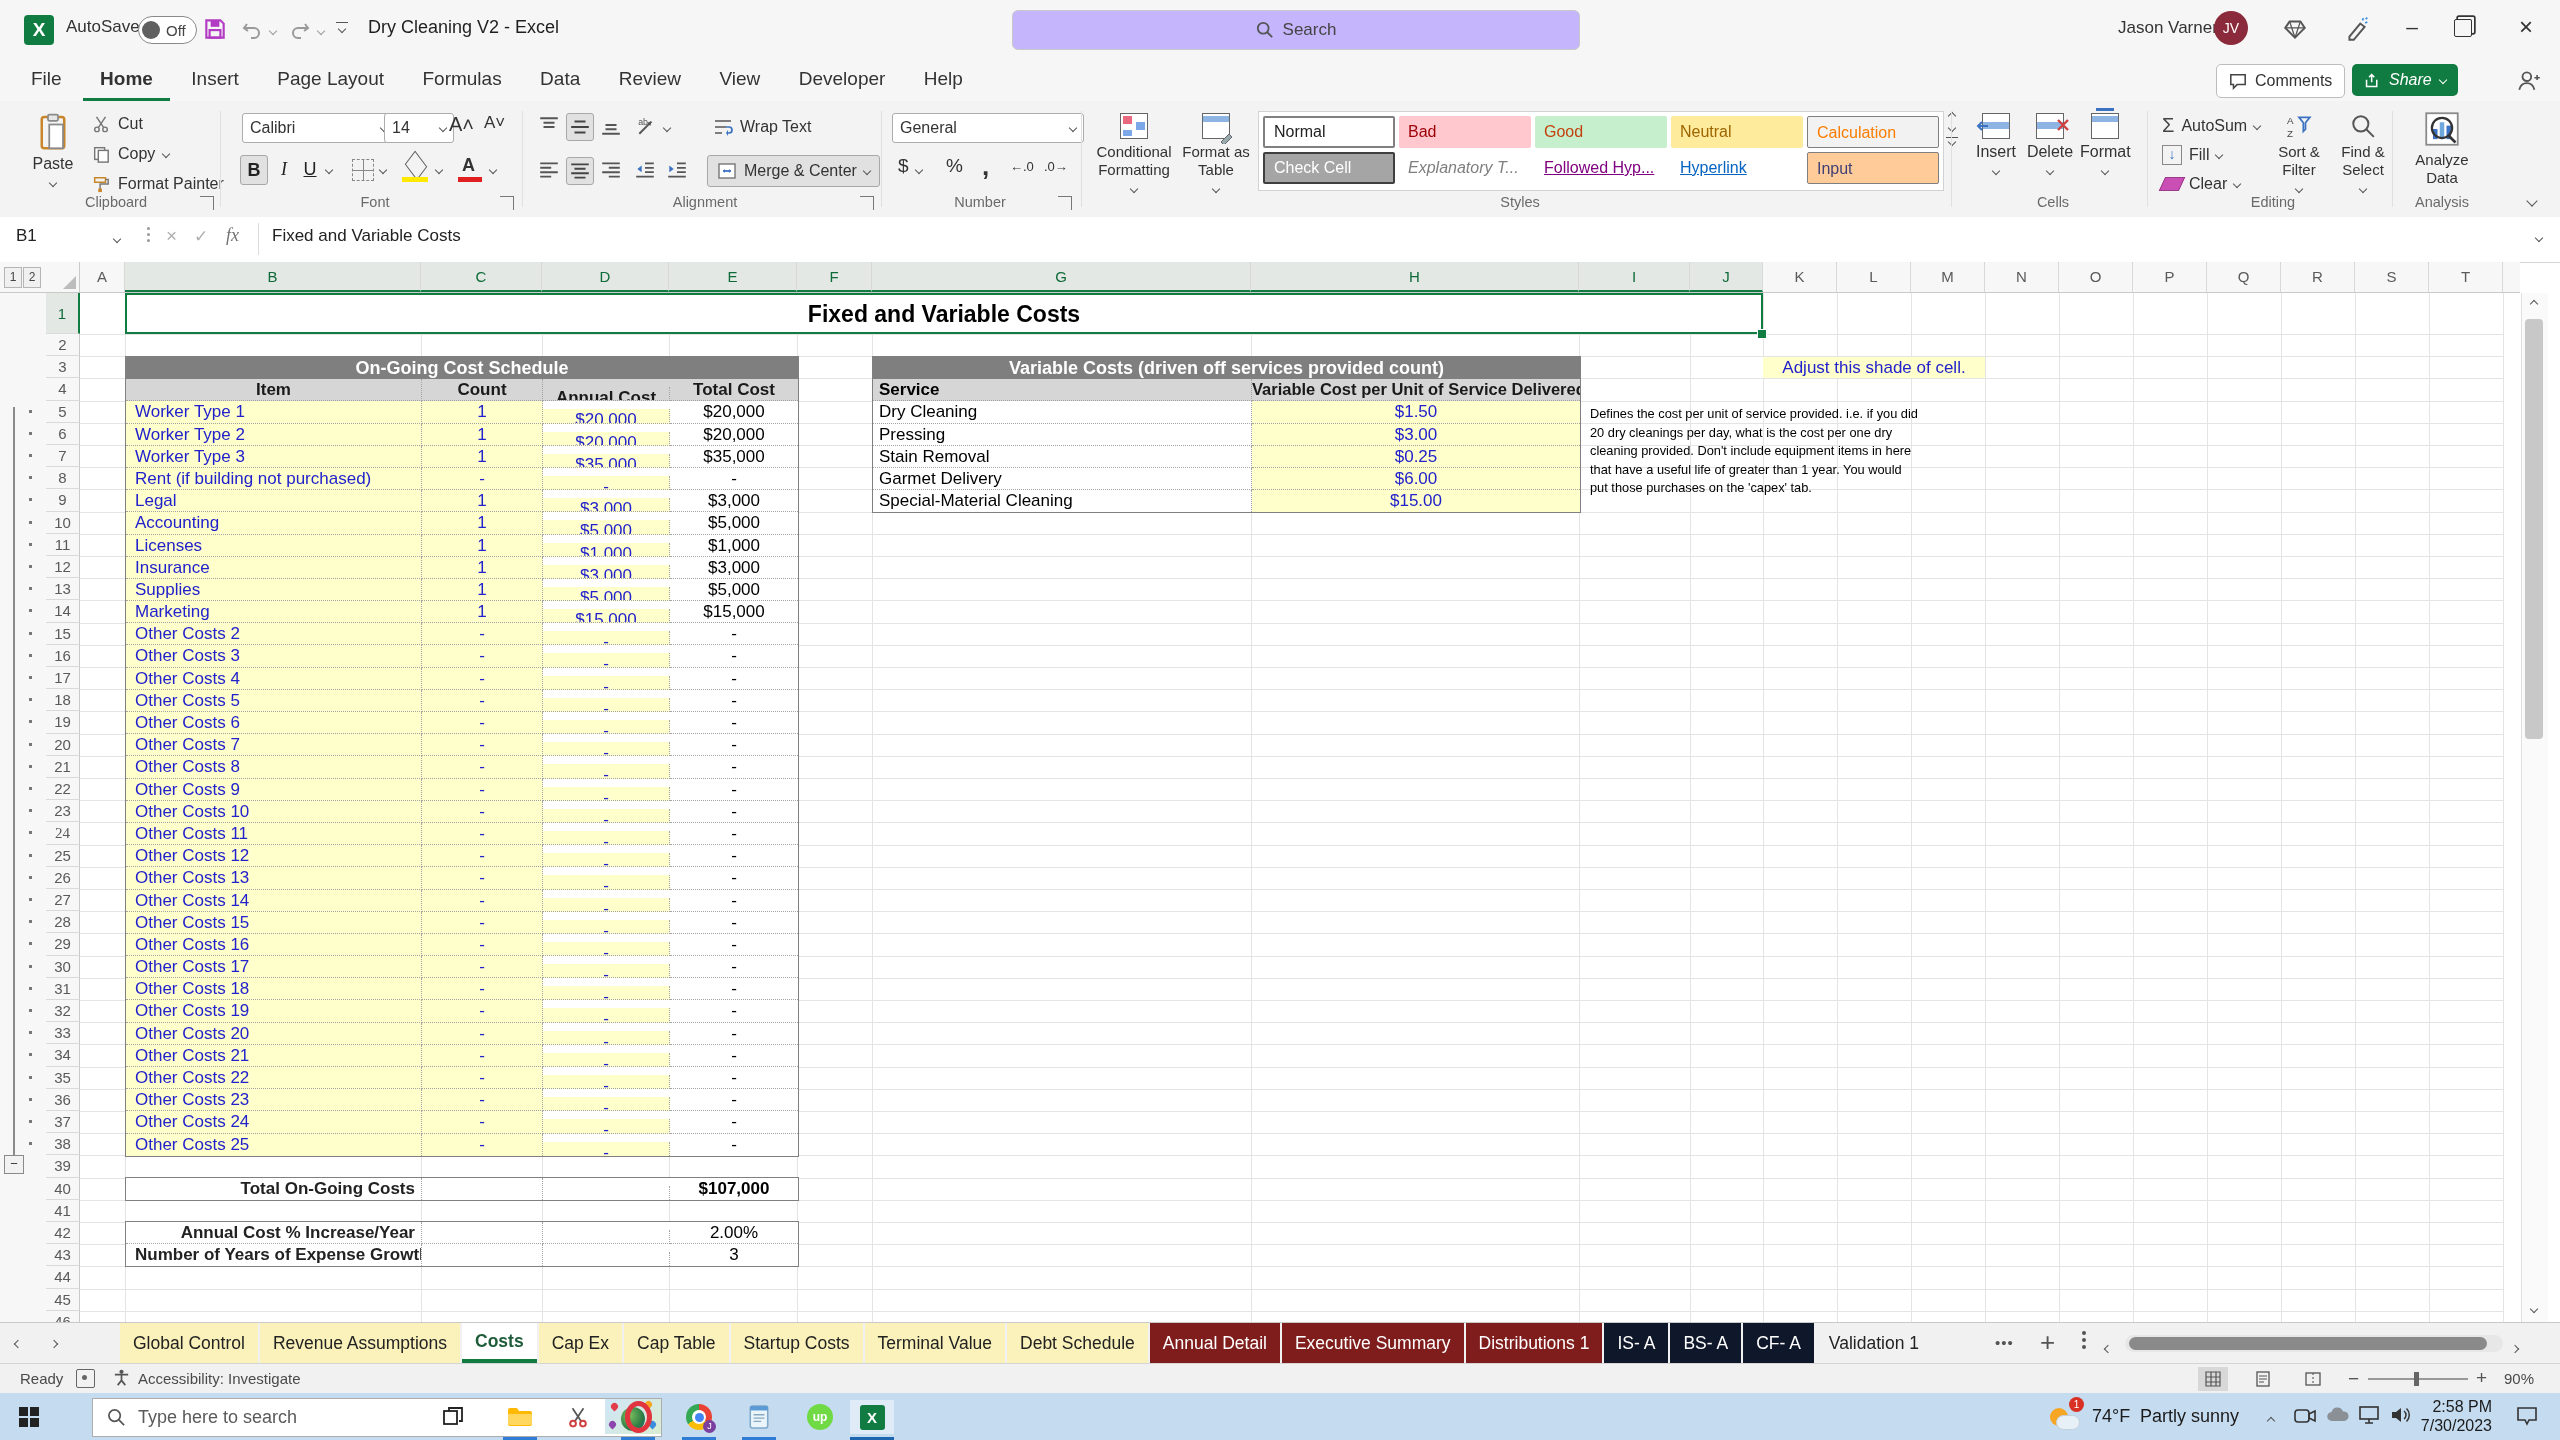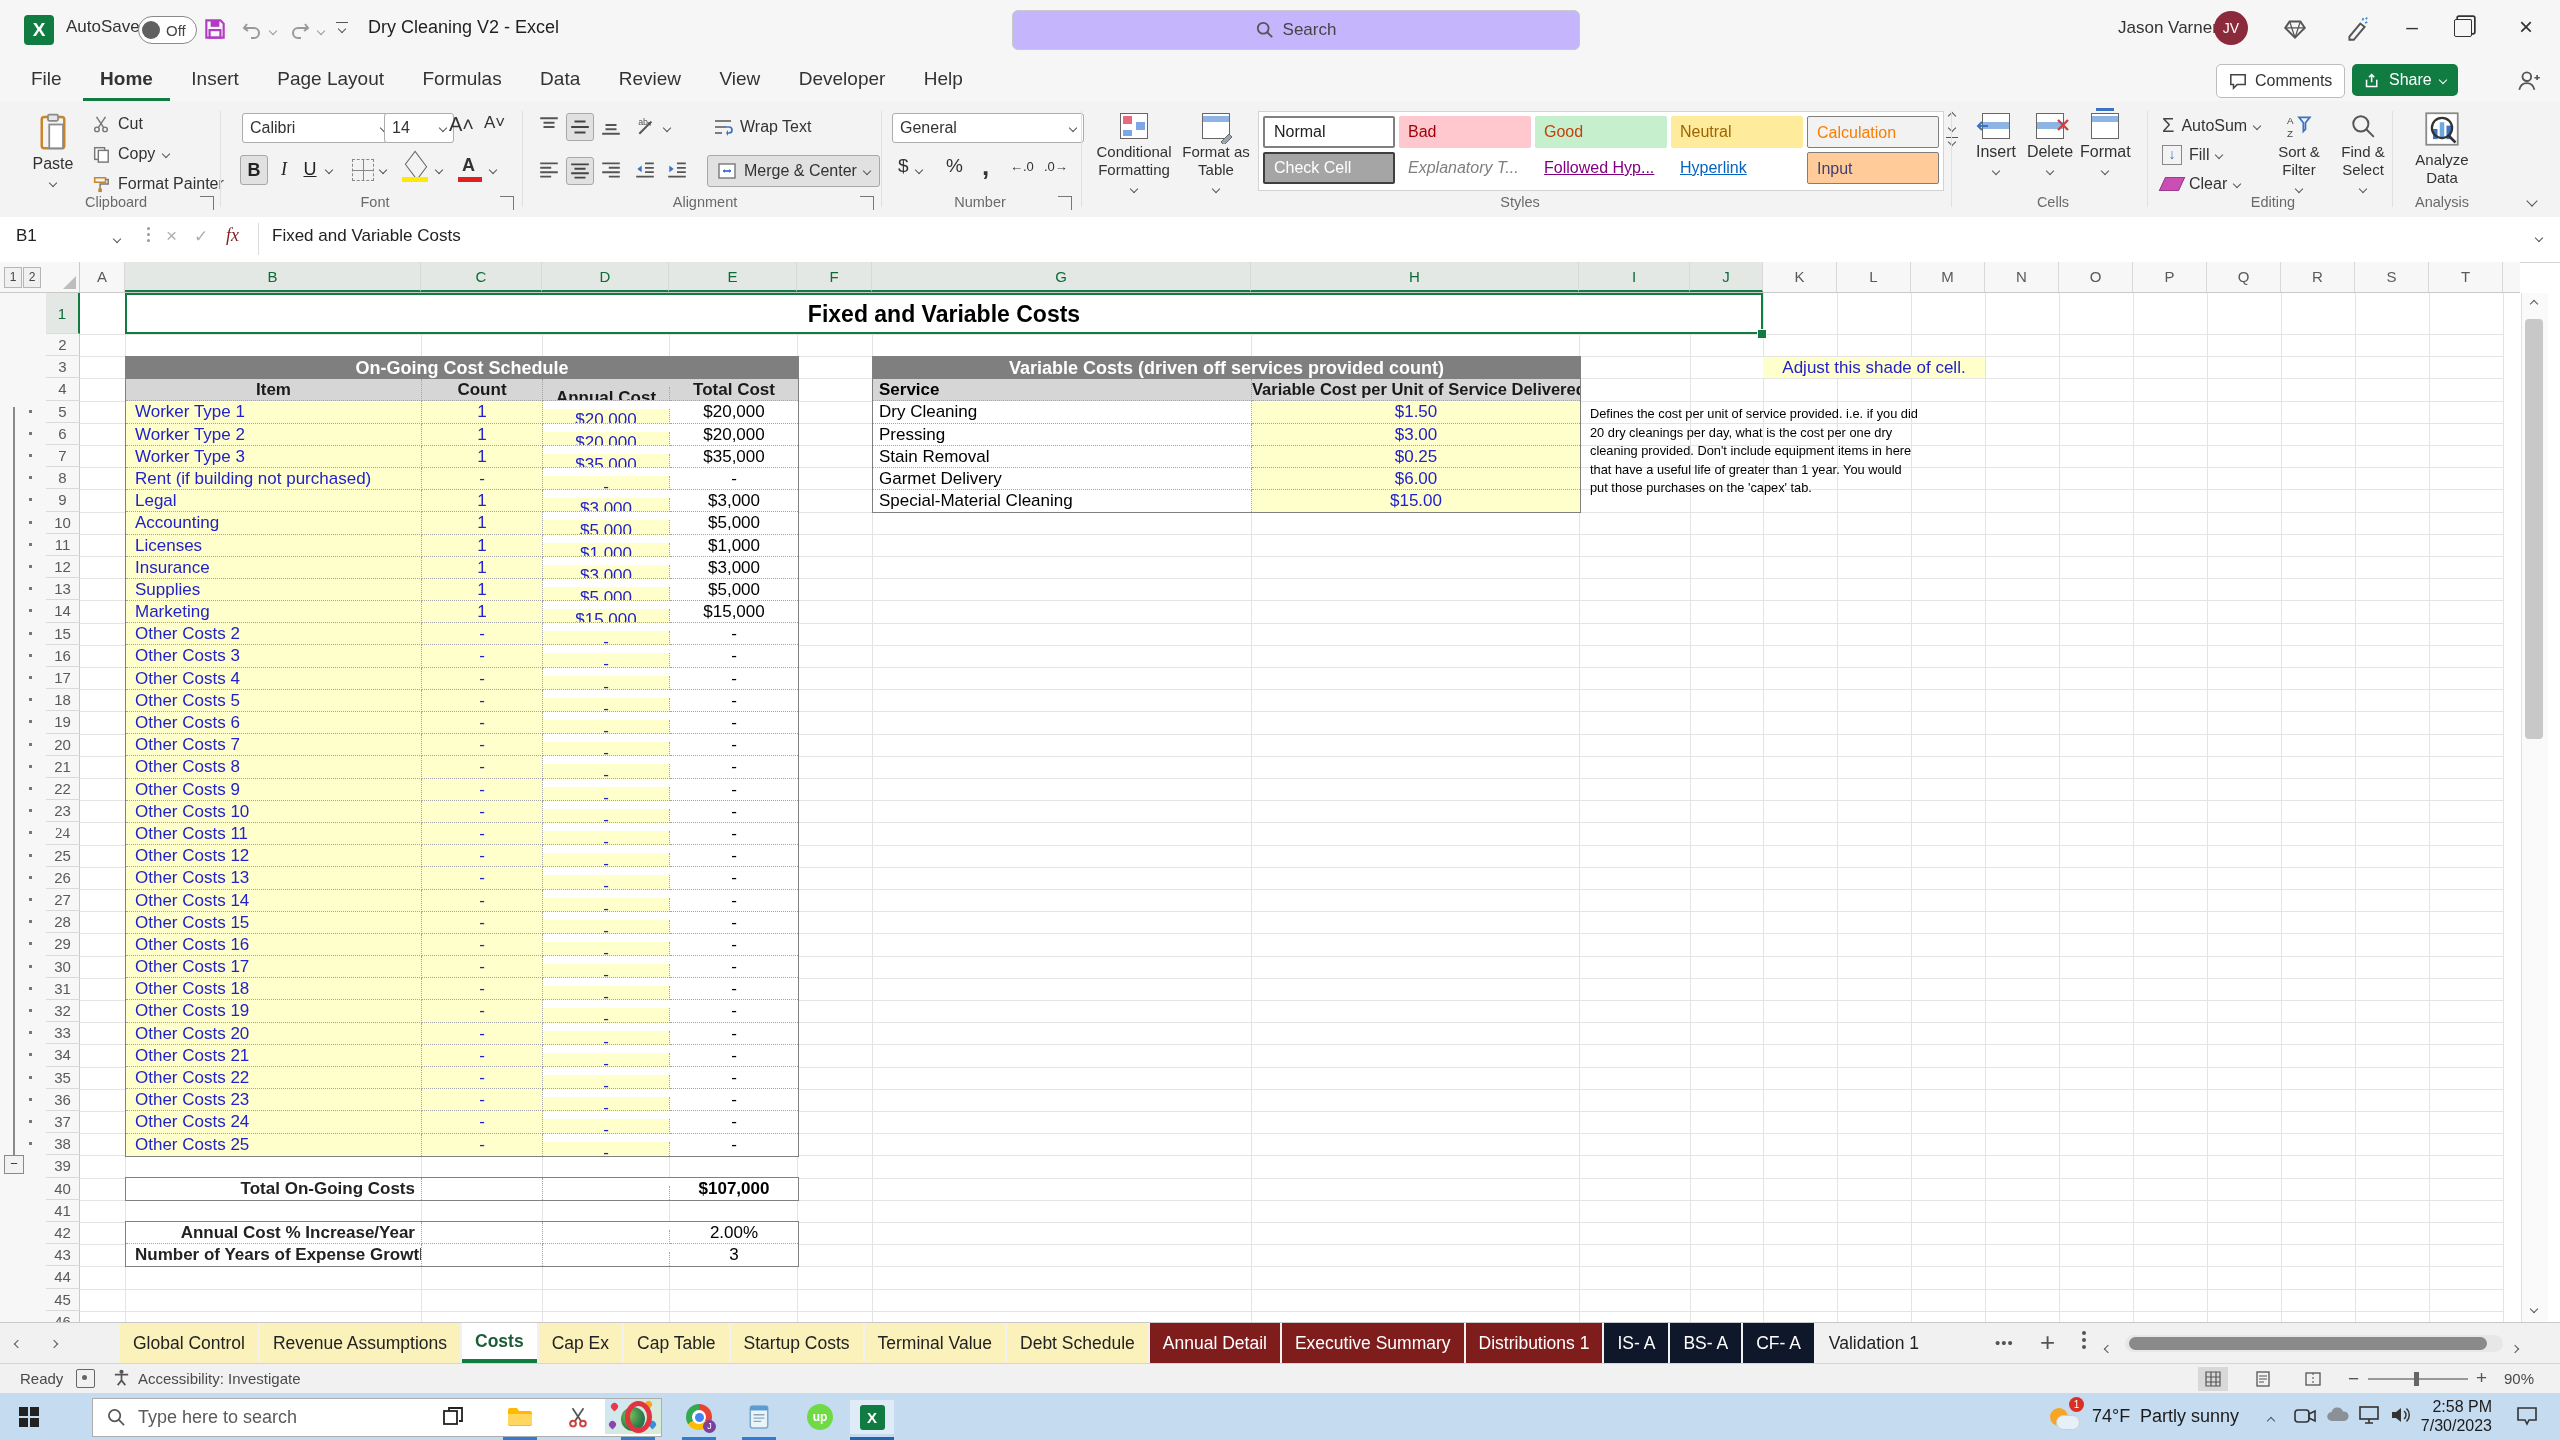--- a/index.html
+++ b/index.html
@@ -161,21 +161,21 @@
         <span class="menutab"><span>Developer</span></span>
       
         <span class="menutab"><span>Help</span></span>
       </div>
     <div class="abs" style="left:2216px;top:4px;height:32px;border:1px solid #BDBDBD;border-radius:5px;background:#fff;display:flex;align-items:center;padding:0 12px;gap:8px;">
       <svg width="18" height="18" viewBox="0 0 20 20">
           <path d="M2 3h16v11H9l-4 4v-4H2z" fill="none" stroke="#444" stroke-width="1.7"></path>
         </svg>
       <span style="font-size:16px;color:#333;">Comments</span>
     </div>
-    <div class="abs" style="left:2352px;top:4px;height:32px;border-radius:5px;background:#107C41;display:flex;align-items:center;padding:0 12px;gap:8px;">
+    <div class="abs" style="left:2352px;top:4px;height:32px;border-radius:5px;background:#107C41;display:flex;align-items:center;padding:0 12px;gap:8px;font-style:italic;">
       <svg width="17" height="17" viewBox="0 0 20 20">
           <path d="M3 9v8h12V9" fill="none" stroke="#fff" stroke-width="1.8"></path>
           <path d="M9 12V3M6 6l3-3 3 3" fill="none" stroke="#fff" stroke-width="1.8"></path>
         </svg>
       <span style="font-size:16px;color:#fff;">Share</span>
       <span class="chev sm" style="border-color:#fff;"></span>
     </div>
     <svg class="abs" style="left:2516px;top:8px;" width="26" height="26" viewBox="0 0 24 24">
         <circle cx="10" cy="8" r="4" fill="none" stroke="#555" stroke-width="1.7"></circle>
         <path d="M3 20c1-4 4-6 7-6s6 2 7 6" fill="none" stroke="#555" stroke-width="1.7"></path>
@@ -447,21 +447,21 @@
     <span class="abs" style="left:16px;top:9px;font-size:17px;color:#222;">B1</span>
     <span class="chev sm abs" style="left:114px;top:19px;"></span>
     <span class="abs" style="left:140px;top:6px;height:32px;"></span>
     <span class="abs" style="left:147px;top:10px;display:flex;flex-direction:column;gap:3px;">
         <i style="width:3px;height:3px;background:#999;border-radius:50%;"></i>
         <i style="width:3px;height:3px;background:#999;border-radius:50%;"></i>
         <i style="width:3px;height:3px;background:#999;border-radius:50%;"></i>
       </span>
     <span class="abs" style="left:166px;top:8px;font-size:19px;color:#AFAFAF;">×</span>
     <span class="abs" style="left:194px;top:9px;font-size:17px;color:#AFAFAF;">✓</span>
-    <span class="abs" style="left:226px;top:8px;font-size:18px;font-style:italic;font-family:'Liberation Serif',serif;color:#7f1d1d;">fx</span>
+    <span class="abs" style="left:226px;top:8px;font-size:18px;font-style:italic;font-family:'Liberation Serif',serif;color:#737373;">fx</span>
     <span class="abs vline" style="left:258px;top:6px;height:32px;"></span>
     <span class="abs" style="left:272px;top:9px;font-size:17px;color:#222;">Fixed and Variable Costs</span>
     <span class="chev sm abs" style="left:2536px;top:18px;"></span>
   </div>
 
   <div class="abs hdrstrip" id="colheads">
       <div class="colh" style="left: 80px; width: 45px;">A</div>
       <div class="colh sel" style="left: 125px; width: 296px;">B</div>
       <div class="colh sel" style="left: 421px; width: 121px;">C</div>
       <div class="colh sel" style="left: 542px; width: 127px;">D</div>

